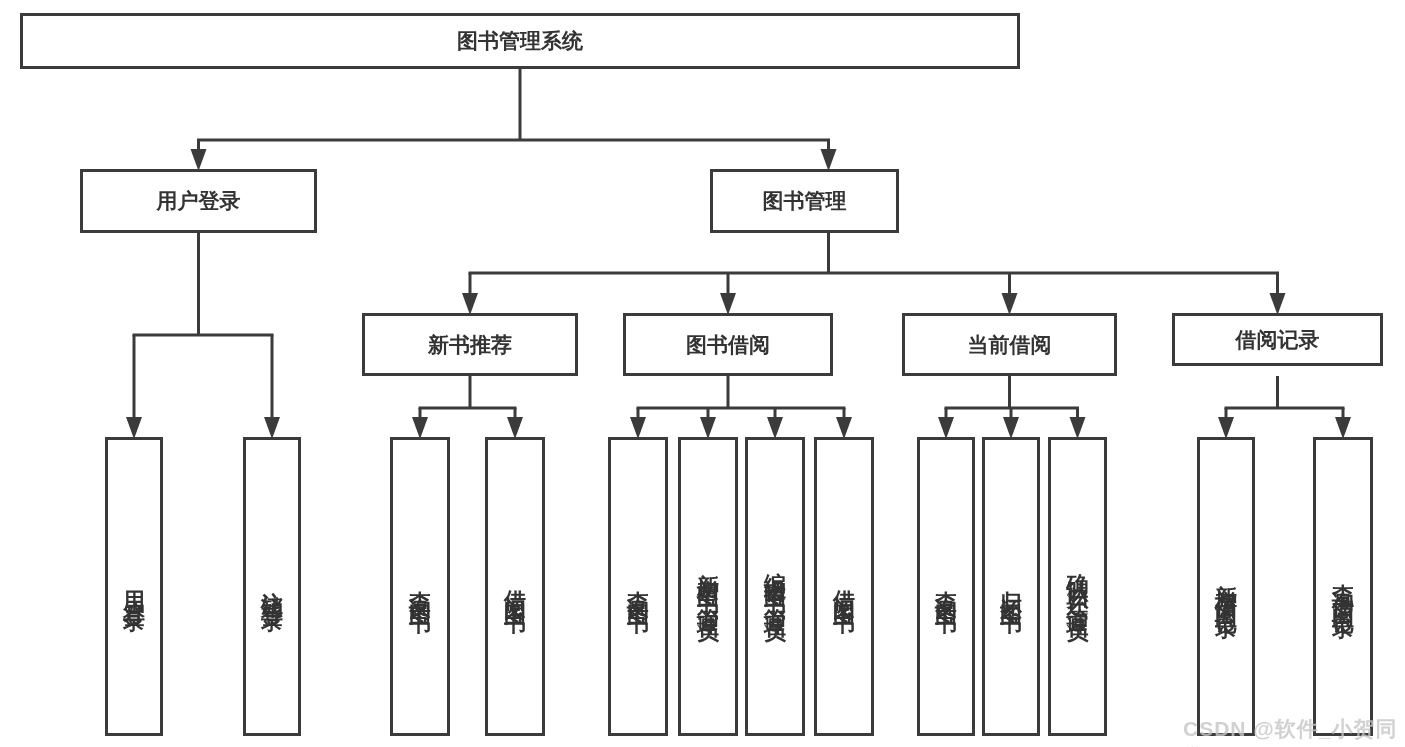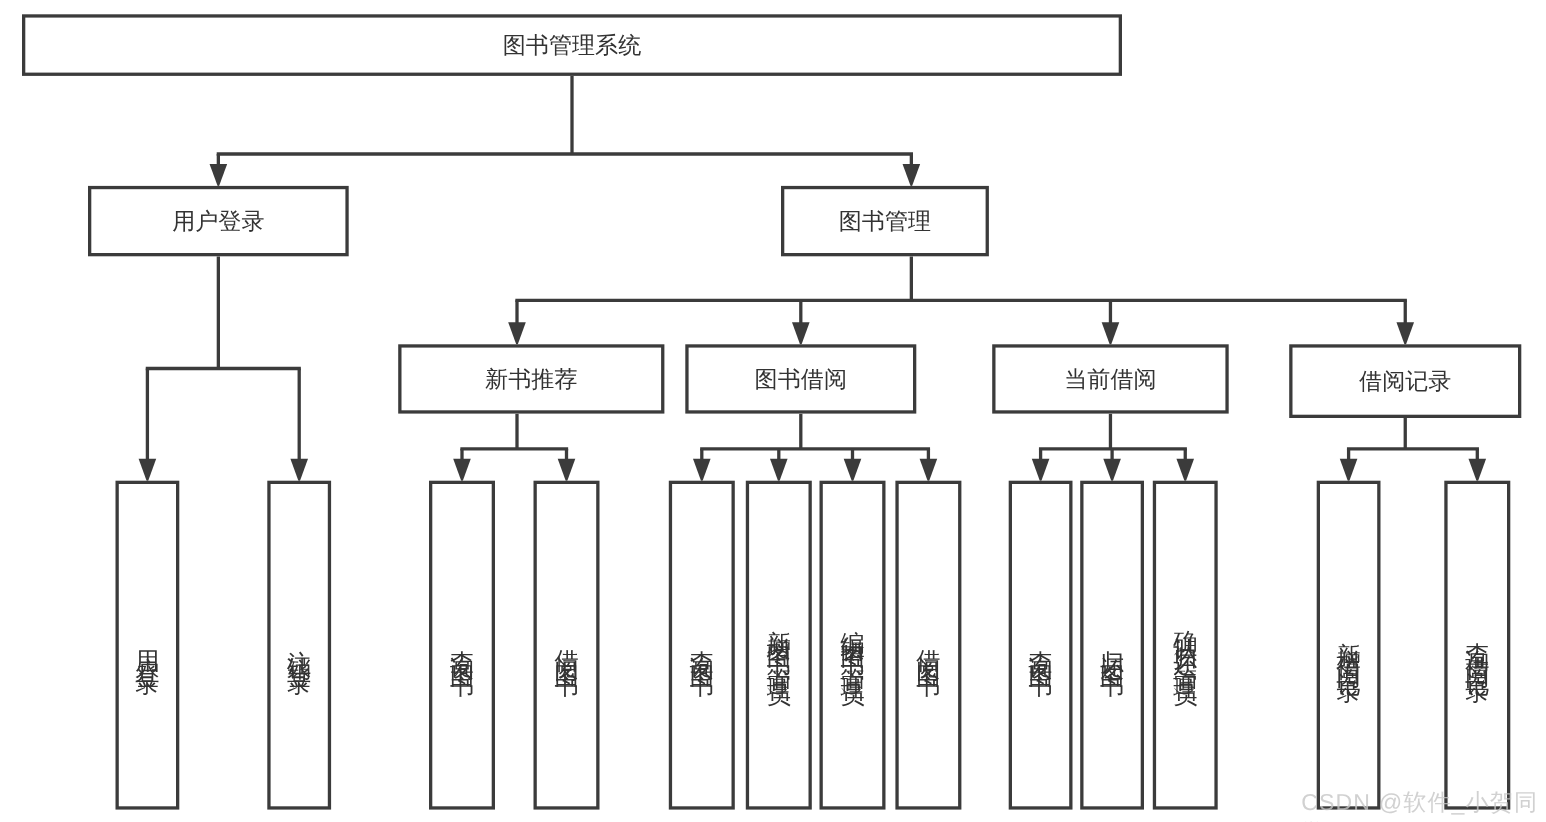--- a/index.html
+++ b/index.html
@@ -3,20 +3,21 @@
 <meta charset="utf-8">
 <style>
   html, body { margin: 0; padding: 0; background: #ffffff; }
   body { font-family: "Liberation Sans", "DejaVu Sans", sans-serif; }
   .canvas {
     position: relative;
     width: 1405px;
     height: 747px;
     background: var(--bg, #ffffff);
     overflow: hidden;
+    font-weight: bold;
   }
   #edge-layer {
     position: absolute;
     left: 0; top: 0;
     width: 1405px; height: 747px;
     pointer-events: none;
   }
   .node {
     position: absolute;
     box-sizing: border-box;
@@ -102,24 +103,24 @@
       <line x1="1224.5" y1="408" x2="1344.5" y2="408" stroke="#3b3b3b" stroke-width="3"></line>
       <line x1="1226" y1="408" x2="1226" y2="419" stroke="#3b3b3b" stroke-width="3"></line>
       <polygon points="1218,417 1234,417 1226,439" fill="#3b3b3b"></polygon>
       <line x1="1343" y1="408" x2="1343" y2="419" stroke="#3b3b3b" stroke-width="3"></line>
       <polygon points="1335,417 1351,417 1343,439" fill="#3b3b3b"></polygon>
     </svg>
   <div id="node-layer">
       <div class="node" style="left: 20px; top: 13px; width: 1000px; height: 56px;">图书管理系统</div>
       <div class="node" style="left: 80px; top: 169px; width: 237px; height: 64px;">用户登录</div>
       <div class="node" style="left: 710px; top: 169px; width: 189px; height: 64px;">图书管理</div>
-      <div class="node" style="left: 362px; top: 313px; width: 242px; height: 63px;">新书推荐</div>
+      <div class="node" style="left: 362px; top: 313px; width: 216px; height: 63px;">新书推荐</div>
       <div class="node" style="left: 623px; top: 313px; width: 210px; height: 63px;">图书借阅</div>
       <div class="node" style="left: 902px; top: 313px; width: 215px; height: 63px; text-align: center;">当前借阅</div>
-      <div class="node" style="left: 1172px; top: 313px; width: 211px; height: 67px;">借阅记录</div>
+      <div class="node" style="left: 1172px; top: 313px; width: 211px; height: 53px;">借阅记录</div>
       <div class="node vertical" style="left: 105px; top: 437px; width: 58px; height: 299px;">用户登录</div>
       <div class="node vertical" style="left: 243px; top: 437px; width: 58px; height: 299px;">注销登录</div>
       <div class="node vertical" style="left: 390px; top: 437px; width: 60px; height: 299px;">查询图书</div>
       <div class="node vertical" style="left: 485px; top: 437px; width: 60px; height: 299px;">借阅图书</div>
       <div class="node vertical" style="left: 608px; top: 437px; width: 60px; height: 299px;">查询图书</div>
       <div class="node vertical" style="left: 678px; top: 437px; width: 60px; height: 299px;">新增图书（管理员）</div>
       <div class="node vertical" style="left: 745px; top: 437px; width: 60px; height: 299px;">编辑图书（管理员）</div>
       <div class="node vertical" style="left: 814px; top: 437px; width: 60px; height: 299px;">借阅图书</div>
       <div class="node vertical" style="left: 917px; top: 437px; width: 58px; height: 299px;">查询图书</div>
       <div class="node vertical" style="left: 982px; top: 437px; width: 58px; height: 299px;">归还图书</div>

